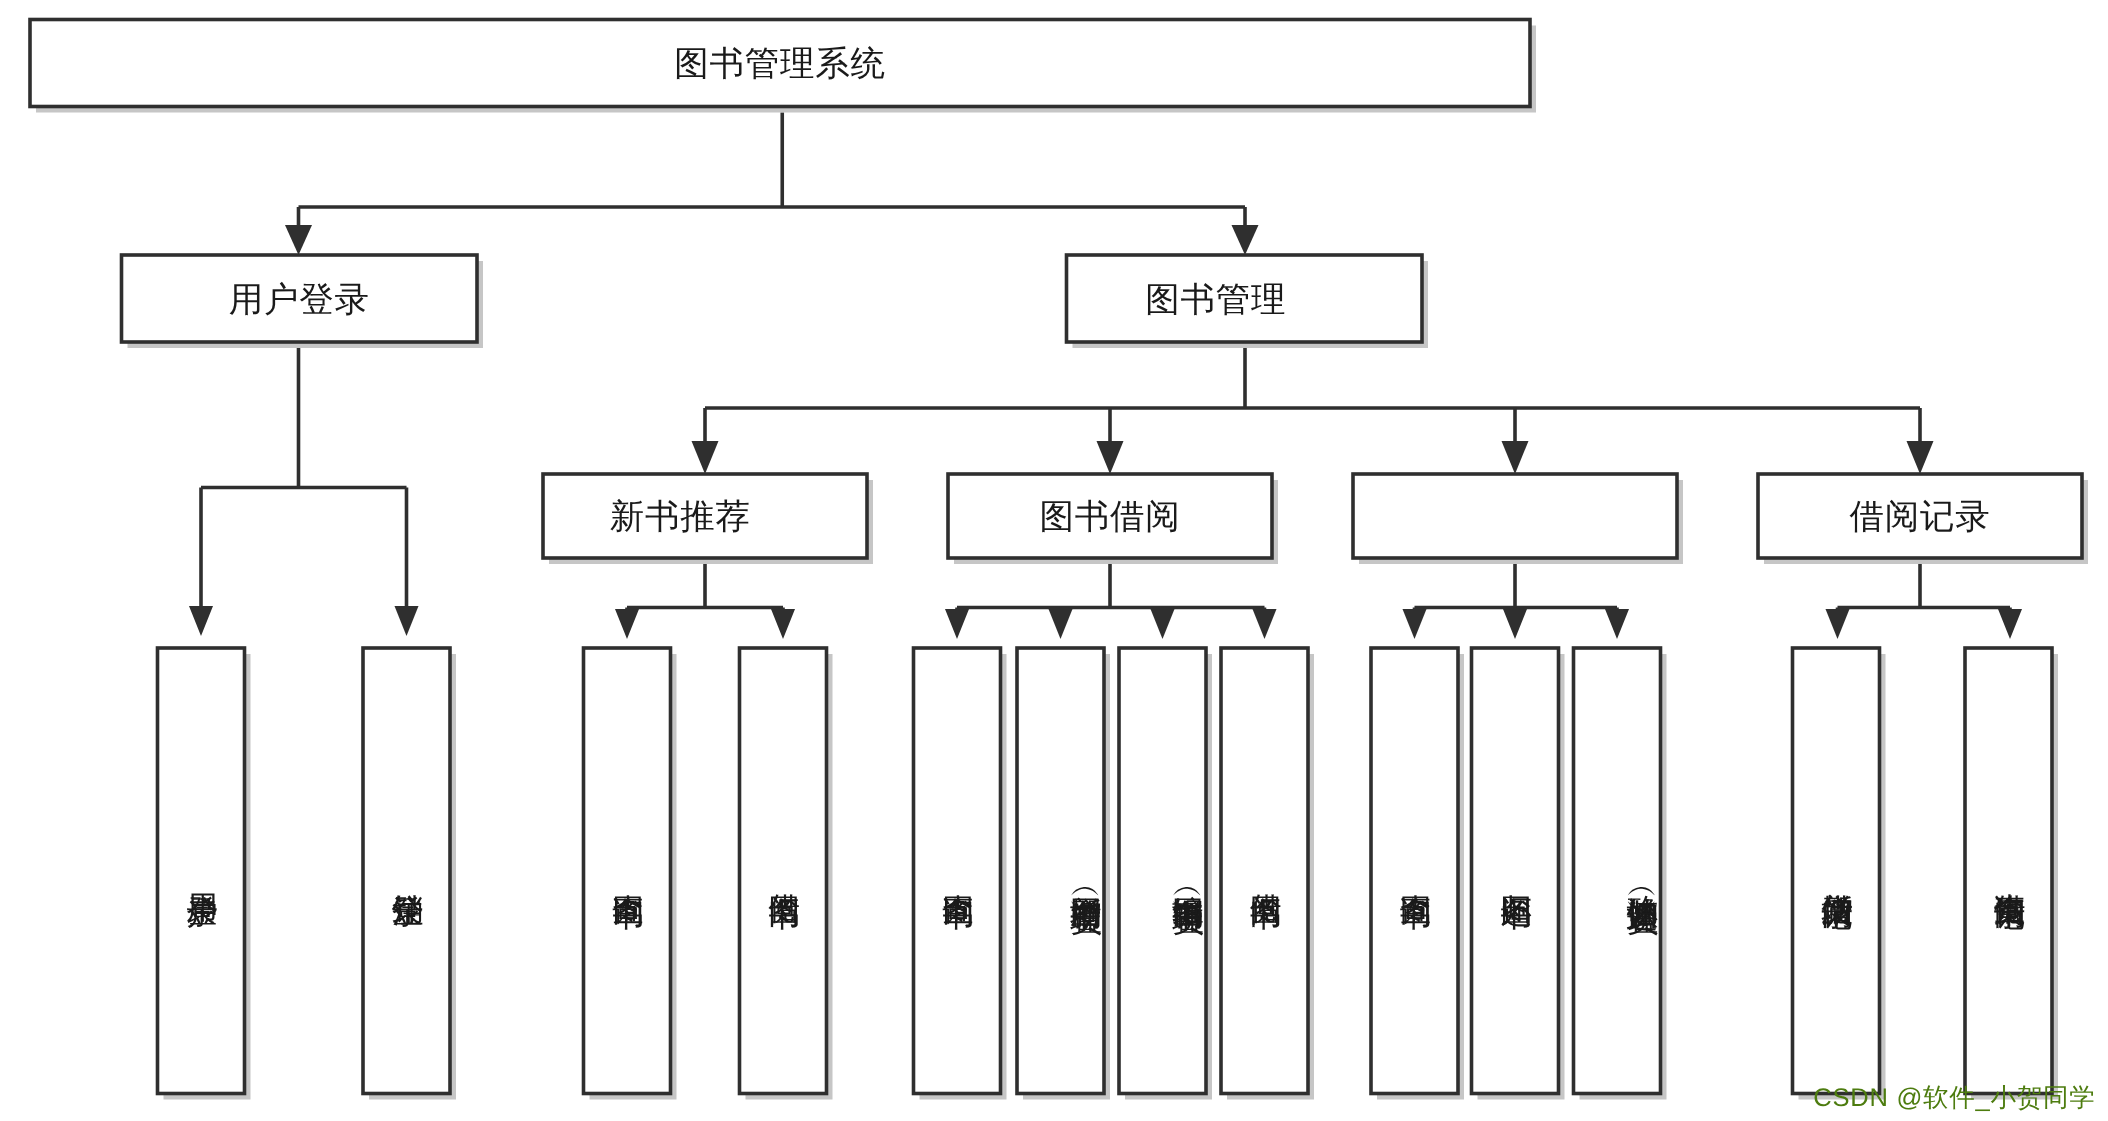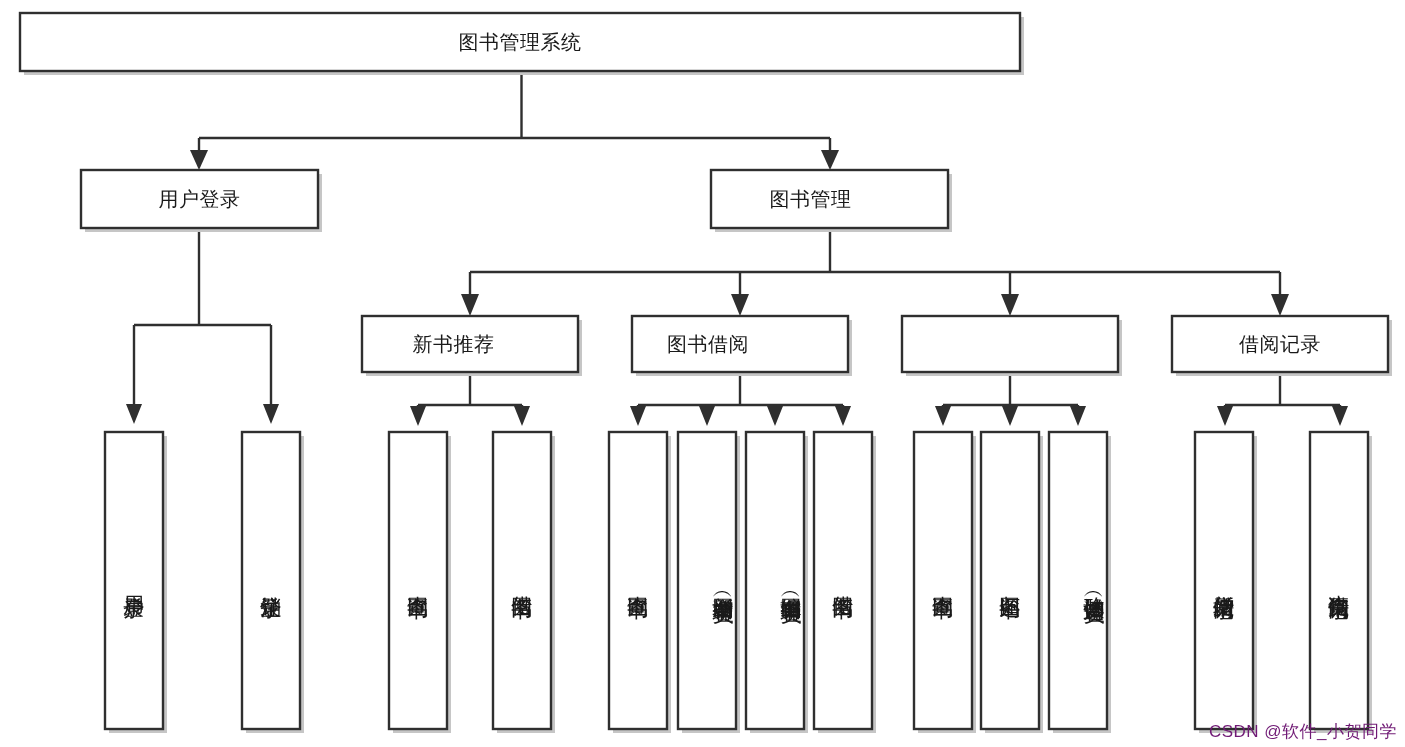--- a/index.html
+++ b/index.html
@@ -45,21 +45,21 @@
   .arrow-head {
     fill: #2f2f2f;
     stroke: none;
   }
   .node-label-h {
     position: absolute;
     display: flex;
     align-items: center;
     justify-content: center;
     color: #1a1a1a;
-    font-size: 20px;
+    font-size: 23px;
     line-height: 1.15;
     letter-spacing: 0.5px;
     white-space: nowrap;
     pointer-events: none;
   }
   .node-label-v {
     position: absolute;
     display: flex;
     align-items: flex-start;
     justify-content: center;
@@ -71,21 +71,21 @@
     text-orientation: upright;
     pointer-events: none;
   }
   .node-label-v.centered {
     align-items: center;
   }
   .watermark {
     position: absolute;
     right: 8px;
     bottom: 4px;
-    color: #701a75;
+    color: #4d7c0f;
     font-size: 17px;
     letter-spacing: 0.5px;
     white-space: nowrap;
     pointer-events: none;
   }
 </style>
 </head>
 <body>
 
 <div id="diagram-root">
@@ -230,21 +230,21 @@
   </svg>
 
   <div class="node-label-h" style="left:20px; top:13px; width:1000px; height:58px;">图书管理系统</div>
 
   <div class="node-label-h" style="left:81px; top:170px; width:237px; height:58px;">用户登录</div>
 
   <div class="node-label-h" style="left:711px; top:170px; width:199px; height:58px;">图书管理</div>
 
   <div class="node-label-h" style="left:362px; top:316px; width:183px; height:56px;">新书推荐</div>
 
-  <div class="node-label-h" style="left:600px; top:316px; width:216px; height:56px;">图书借阅</div>
+  <div class="node-label-h" style="left:632px; top:316px; width:216px; height:56px;">图书借阅</div>
 
 
   <div class="node-label-h" style="left:1172px; top:316px; width:216px; height:56px;border-radius:16px;">借阅记录</div>
 
   <div class="node-label-v centered" style="left:105px; top:432px; width:58px; height:297px;">用户登录</div>
 
   <div class="node-label-v centered" style="left:242px; top:432px; width:58px; height:297px;">注销登录</div>
 
   <div class="node-label-v centered" style="left:389px; top:432px; width:58px; height:297px;">查询图书</div>
 

